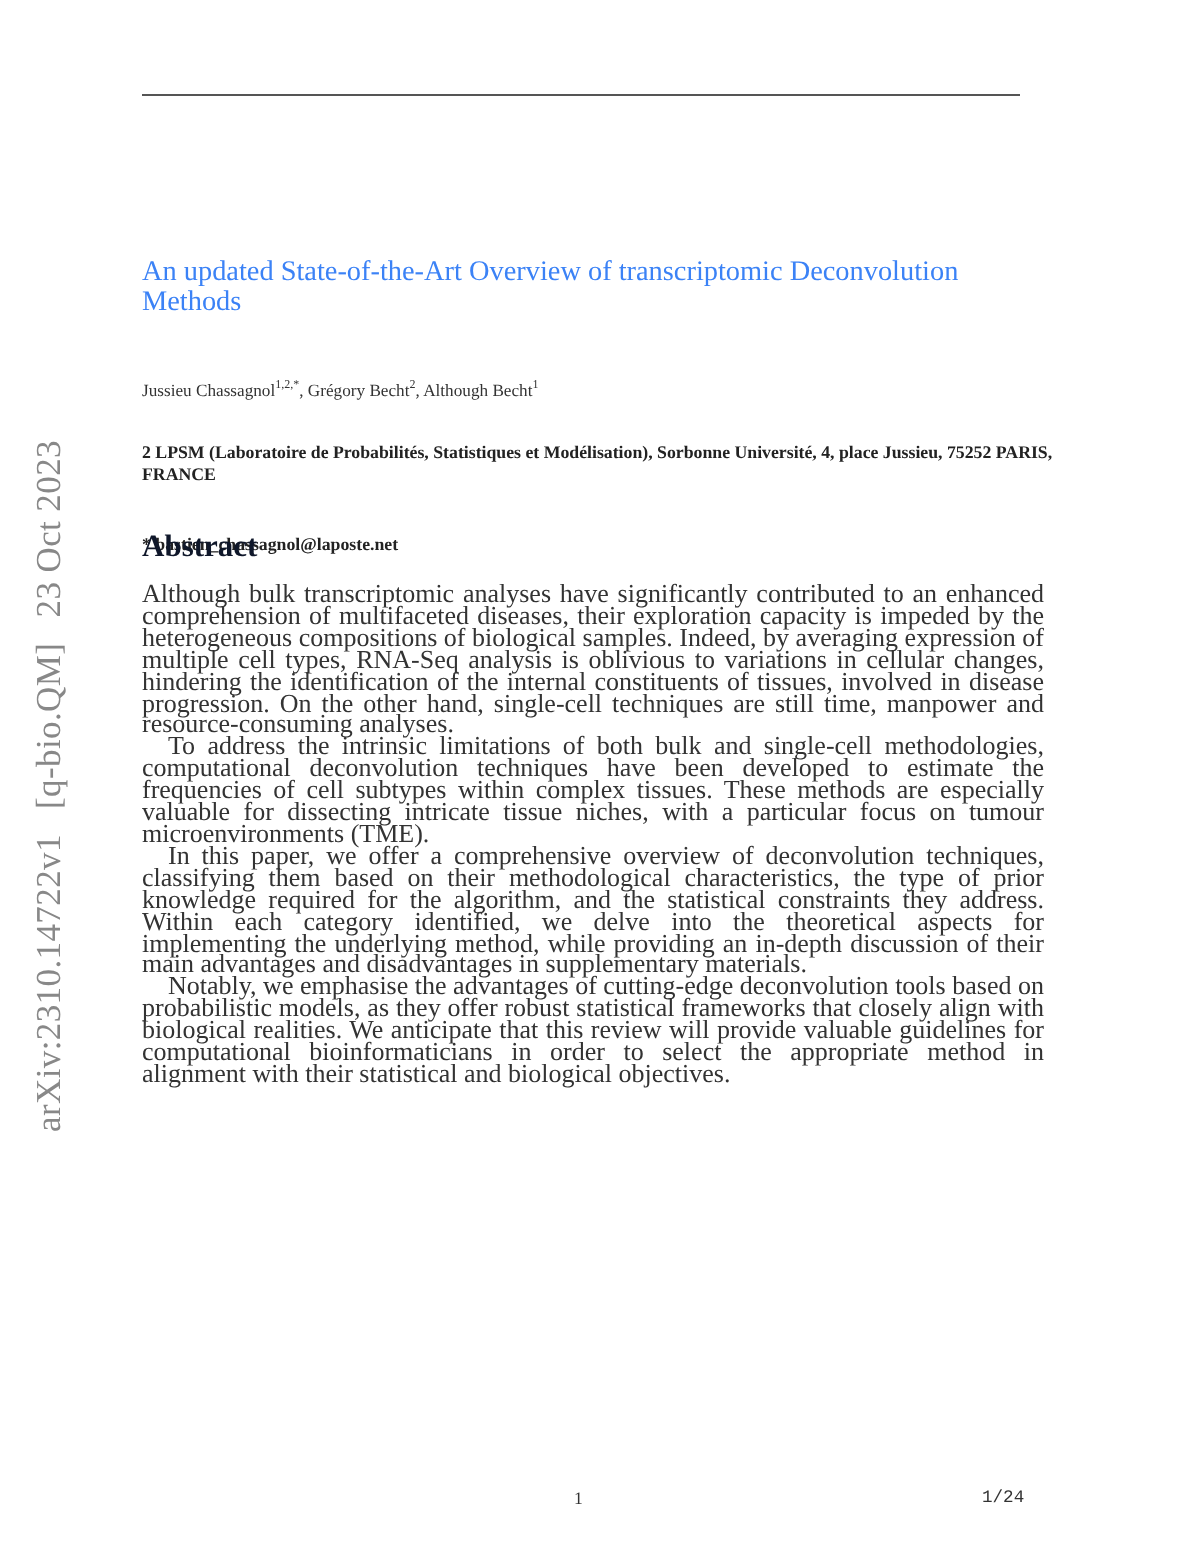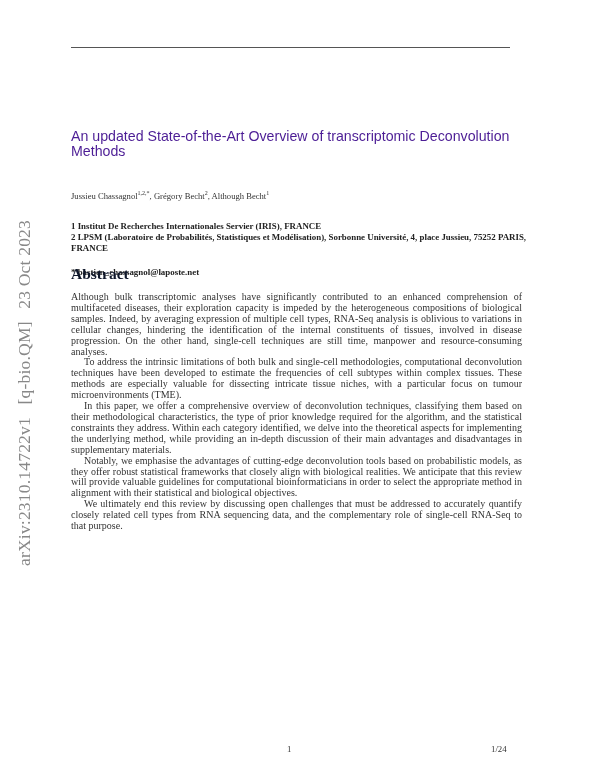--- a/index.html
+++ b/index.html
@@ -2,34 +2,34 @@
 <html><head>
   <meta charset="utf-8">
   <style>
     html, body { margin:0; padding:0; background:#ffffff; }
     body { width:600px; height:776px; position:relative; overflow:hidden;
            font-family:"DejaVu Serif", "Liberation Serif", serif; color:#222; }
     .rule { position:absolute; left:71px; top:47px; width:439px; height:1px; background:#555; }
     .sidebar { position:absolute; left:14px; top:566px; transform-origin:0 0; transform:rotate(-90deg);
                white-space:nowrap; font-family:"Liberation Serif", serif; font-size:17.5px; color:#888; letter-spacing:0.2px; }
     .sidebar span { margin-right:8px; }
-    .title { position:absolute; left:71px; top:129px; width:450px; font-family:Liberation Sans, sans-serif;
-             font-size:14.2px; line-height:15px; color:#4c1d95; }
+    .title { position:absolute; left:71px; top:129px; width:450px; font-family:Liberation Serif, serif;
+             font-size:14.2px; line-height:15px; color:#3b82f6; }
     .authors { position:absolute; left:71px; top:190px; font-family:"Liberation Serif", serif; font-size:8.6px; color:#333; }
     .authors sup { font-size:6px; vertical-align:4px; }
     .affil { position:absolute; left:71px; top:221px; font-family:"Liberation Serif", serif; font-size:8.9px;
              font-weight:bold; line-height:11px; color:#222; width:460px; }
     .email { position:absolute; left:71px; top:265px; font-family:"Liberation Serif", serif; font-size:8.9px; font-weight:bold; color:#222; }
     .abs-head { position:absolute; left:71px; top:264px; font-family:"Liberation Serif", serif; font-size:15.5px; font-weight:bold; color:#0f172a; }
     .abstract { position:absolute; left:71px; top:292px; width:451px; font-family:"Liberation Serif", serif;
-                font-size:10px; line-height:10.9px; color:#333; text-align:justify; }
+                font-size:13px; line-height:10.9px; color:#333; text-align:justify; }
     .abstract p { margin:0; }
     .abstract p.indent { text-indent:13px; }
     .pagenum { position:absolute; left:287px; top:744px; font-family:"Liberation Serif", serif; font-size:8.8px; color:#333; }
-    .pagecount { position:absolute; left:491px; top:744px; font-family:Liberation Serif, serif; font-size:8.8px; color:#333; }
+    .pagecount { position:absolute; left:491px; top:744px; font-family:Liberation Mono, monospace; font-size:8.8px; color:#333; }
   </style>
 </head>
 <body>
 
 <div class="rule"></div>
 
 <div class="sidebar">
   <span>arXiv:2310.14722v1</span>
   <span>[q-bio.QM]</span>
   <span>23 Oct 2023</span>
@@ -37,30 +37,28 @@
 
 <div class="title">An updated State-of-the-Art Overview of transcriptomic Deconvolution Methods</div>
 
 <div class="authors">
   <span>Jussieu Chassagnol</span><sup>1,2,*</sup>,
   <span>Grégory Becht</span><sup>2</sup>,
   <span>Although Becht</span><sup>1</sup>
 </div>
 
 <div class="affil">
-  <div>1 Institut De Recherches Internationales Servier (IRIS), FRANCE</div>
   <div>2 LPSM (Laboratoire de Probabilités, Statistiques et Modélisation), Sorbonne Université, 4, place Jussieu, 75252 PARIS, FRANCE</div>
 </div>
 
 <div class="email" style="top: 267px;">* bastien_chassagnol@laposte.net</div>
 
 <div class="abs-head" style="top: 265px;">Abstract</div>
 
 <div class="abstract">
   <p>Although bulk transcriptomic analyses have significantly contributed to an enhanced comprehension of multifaceted diseases, their exploration capacity is impeded by the heterogeneous compositions of biological samples. Indeed, by averaging expression of multiple cell types, RNA-Seq analysis is oblivious to variations in cellular changes, hindering the identification of the internal constituents of tissues, involved in disease progression. On the other hand, single-cell techniques are still time, manpower and resource-consuming analyses.</p>
   <p class="indent">To address the intrinsic limitations of both bulk and single-cell methodologies, computational deconvolution techniques have been developed to estimate the frequencies of cell subtypes within complex tissues. These methods are especially valuable for dissecting intricate tissue niches, with a particular focus on tumour microenvironments (TME).</p>
   <p class="indent">In this paper, we offer a comprehensive overview of deconvolution techniques, classifying them based on their methodological characteristics, the type of prior knowledge required for the algorithm, and the statistical constraints they address. Within each category identified, we delve into the theoretical aspects for implementing the underlying method, while providing an in-depth discussion of their main advantages and disadvantages in supplementary materials.</p>
   <p class="indent">Notably, we emphasise the advantages of cutting-edge deconvolution tools based on probabilistic models, as they offer robust statistical frameworks that closely align with biological realities. We anticipate that this review will provide valuable guidelines for computational bioinformaticians in order to select the appropriate method in alignment with their statistical and biological objectives.</p>
-  <p class="indent">We ultimately end this review by discussing open challenges that must be addressed to accurately quantify closely related cell types from RNA sequencing data, and the complementary role of single-cell RNA-Seq to that purpose.</p>
 </div>
 
 <div class="pagenum">1</div>
 <div class="pagecount">1/24</div>
 
 </body></html>

